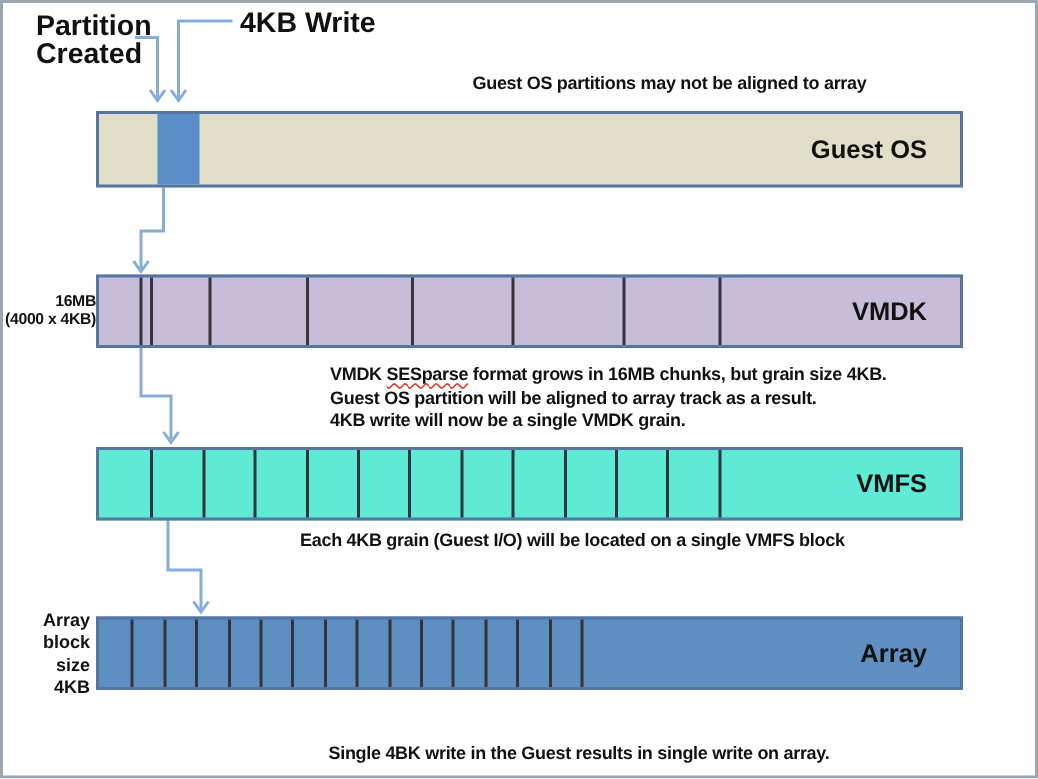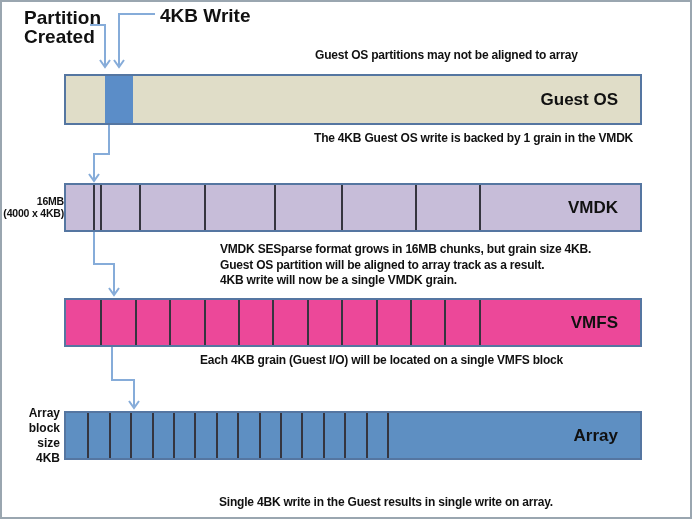--- a/index.html
+++ b/index.html
@@ -53,20 +53,21 @@
     position:absolute;font-weight:bold;font-size:12px;line-height:15.5px;
     letter-spacing:-0.2px;white-space:nowrap;z-index:5;
   }
   #ann-guest-top{left:313px;top:46px;}
   #ann-guest-bottom{left:312px;top:129px;}
   #ann-vmdk-para{left:218px;top:240px;}
   #ann-vmfs-bottom{left:198px;top:351px;}
   #ann-array-bottom{left:217px;top:477px;margin-top:16px;}
 
   .misspell{
+    text-decoration:underline;
     text-decoration-style:wavy;
     text-decoration-color:#e03a2f;
     text-decoration-thickness:1px;
     text-underline-offset:2px;
   }
 </style>
 </head>
 <body>
 
 <div class="canvas">
@@ -98,21 +99,20 @@
 Created</div>
   <div class="callout" id="callout-4kb">4KB Write</div>
 
   <div class="ann" id="ann-guest-top">Guest OS partitions may not be aligned to array</div>
 
   <div class="bar" id="bar-guest" style="background: rgb(224, 221, 200); border-color: rgb(85, 118, 161);">
     <span class="bar-label">Guest OS</span>
   <div class="hl" style="left: 39px; width: 28px; background: rgb(91, 141, 200);"></div>
     </div>
 
-  <div class="ann" id="ann-guest-bottom">The 4KB Guest OS write is backed by 1 grain in the VMDK</div>
 
   <div class="side-label" id="side-vmdk">16MB
 (4000 x 4KB)</div>
   <div class="bar" id="bar-vmdk" style="background: rgb(199, 189, 217); border-color: rgb(85, 118, 161);">
     <span class="bar-label">VMDK</span>
   <div class="divider" style="left: 27px; background: rgb(53, 53, 63);"></div>
       <div class="divider" style="left: 34px; background: rgb(53, 53, 63);"></div>
       <div class="divider" style="left: 73px; background: rgb(53, 53, 63);"></div>
       <div class="divider" style="left: 138px; background: rgb(53, 53, 63);"></div>
       <div class="divider" style="left: 208px; background: rgb(53, 53, 63);"></div>
@@ -120,21 +120,21 @@
       <div class="divider" style="left: 349px; background: rgb(53, 53, 63);"></div>
       <div class="divider" style="left: 413px; background: rgb(53, 53, 63);"></div>
     </div>
 
   <div class="ann" id="ann-vmdk-para">
     <div class="ann-line"><span>VMDK </span><span class="misspell">SESparse</span><span> format grows in 16MB chunks, but grain size 4KB.</span></div>
     <div class="ann-line">Guest OS partition will be aligned to array track as a result.</div>
     <div class="ann-line">4KB write will now be a single VMDK grain.</div>
   </div>
 
-  <div class="bar" id="bar-vmfs" style="background: #ec4899; border-color: rgb(85, 118, 161);">
+  <div class="bar" id="bar-vmfs" style="background: #5eead4; border-color: rgb(85, 118, 161);">
     <span class="bar-label">VMFS</span>
   <div class="divider" style="left: 34px; background: rgb(53, 53, 63);"></div>
       <div class="divider" style="left: 69px; background: rgb(53, 53, 63);"></div>
       <div class="divider" style="left: 103px; background: rgb(53, 53, 63);"></div>
       <div class="divider" style="left: 138px; background: rgb(53, 53, 63);"></div>
       <div class="divider" style="left: 172px; background: rgb(53, 53, 63);"></div>
       <div class="divider" style="left: 206px; background: rgb(53, 53, 63);"></div>
       <div class="divider" style="left: 241px; background: rgb(53, 53, 63);"></div>
       <div class="divider" style="left: 275px; background: rgb(53, 53, 63);"></div>
       <div class="divider" style="left: 310px; background: rgb(53, 53, 63);"></div>

